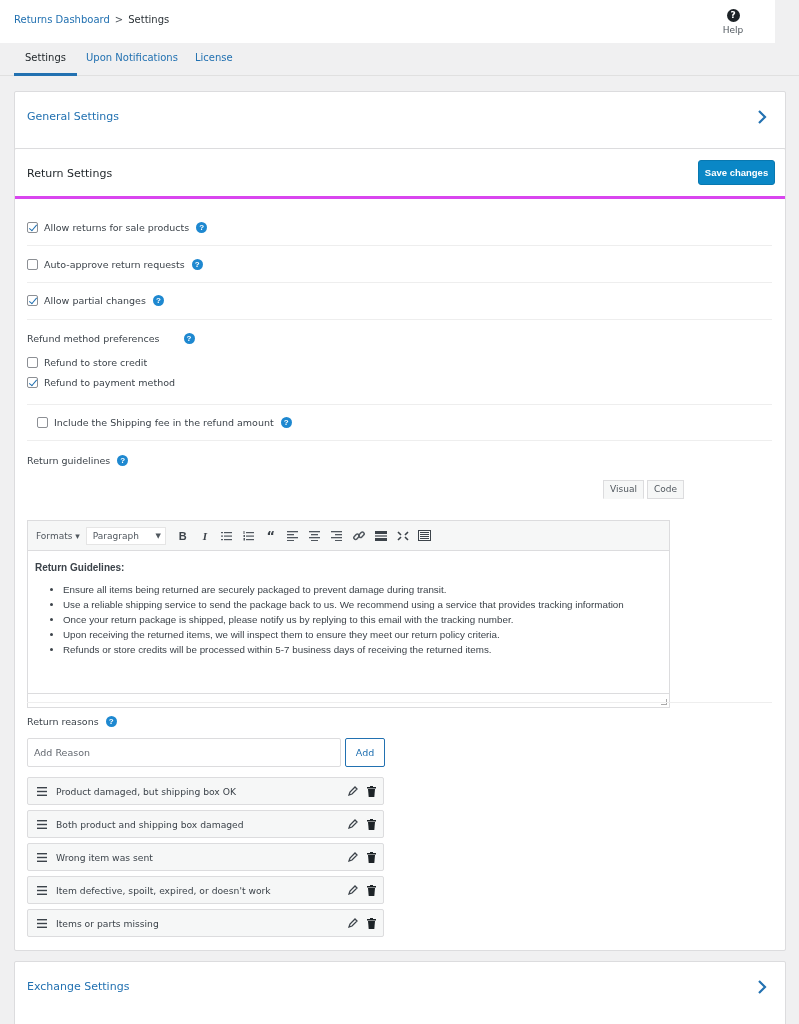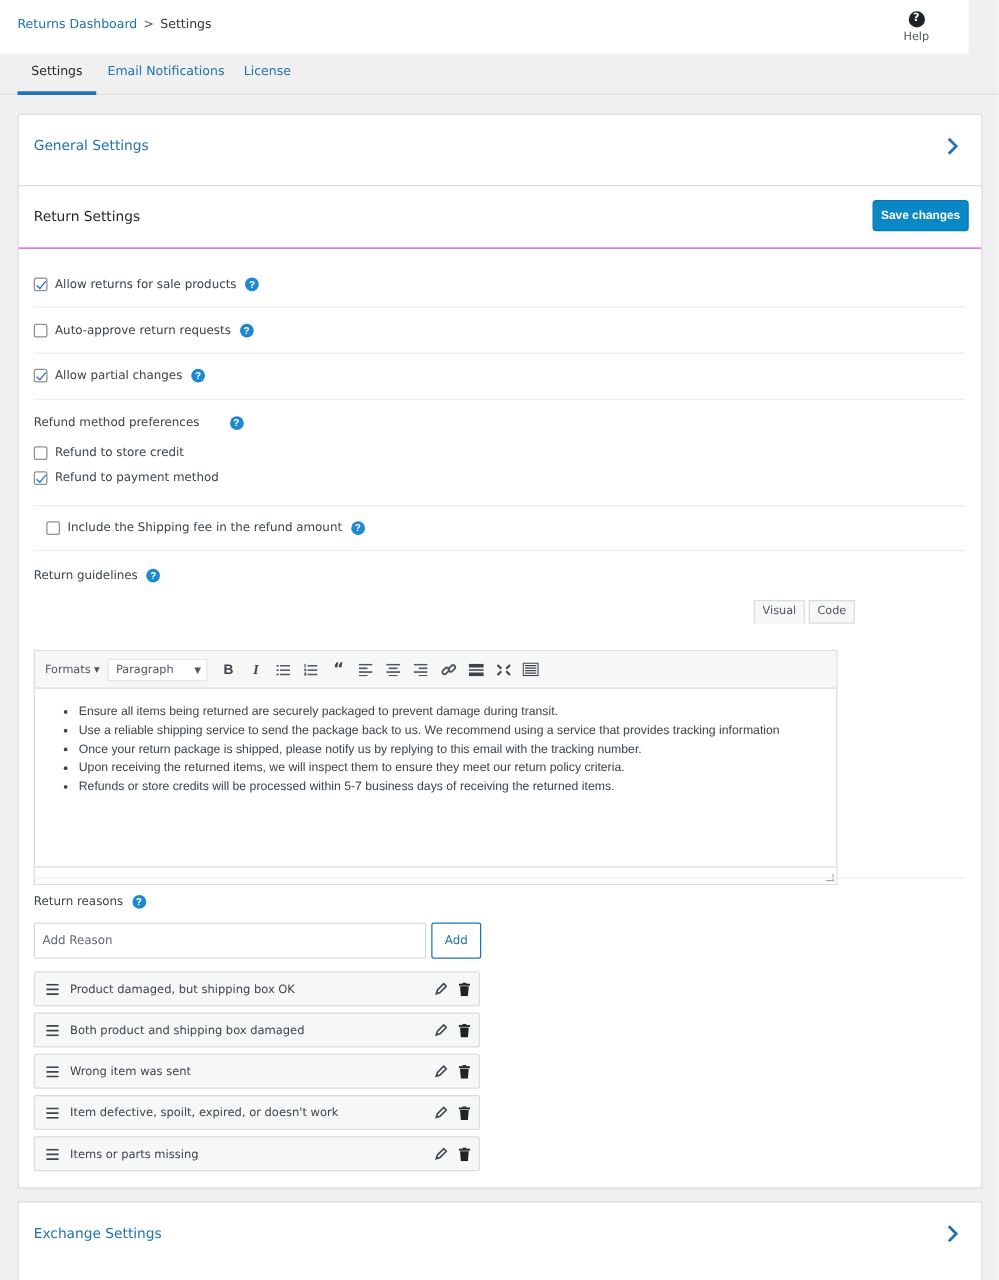--- a/index.html
+++ b/index.html
@@ -28,21 +28,21 @@
 
   .tabs { position: absolute; left: 0; top: 43px; width: 799px; height: 33px; border-bottom: 1px solid #e0e0e0; }
   .tab { position: absolute; top: 9px; font-size: 10px; color: #2271b1; height: 24px; }
   .tab.active { color: #1d2327; border-bottom: 3px solid #2271b1; padding: 0 11px; left: 14px; }
 
   .card { position: absolute; left: 14px; width: 772px; background: #fff; border: 1px solid #dcdcde; border-radius: 2px; }
   .card-collapsed { height: 68px; padding-left: 23px; }
   .card-collapsed .title { position: absolute; left: 12px; top: 18px; font-size: 11px; color: #2271b1; }
   .chevron { position: absolute; right: 16px; top: 16px; width: 14px; height: 18px; }
 
-  .rs-header { height: 50px; border-bottom: 1px solid #d946ef; position: relative; }
+  .rs-header { height: 50px; border-bottom: 3px solid #d946ef; position: relative; }
   .rs-header .title { position: absolute; left: 12px; top: 18px; font-size: 11px; color: #1d2327; }
   .btn-primary {
     position: absolute; right: 10px; top: 11px; width: 77px; height: 25px;
     background: #0a87c6; color: #fff; border: 1px solid #0878b0; border-radius: 3px;
     font-size: 9.5px; font-weight: bold; text-align: center; line-height: 23px;
     font-family: "Liberation Sans", sans-serif;
   }
 
   .row { position: absolute; left: 13px; display: flex; align-items: center; font-size: 9.5px; color: #3c434a; }
   .cb {
@@ -110,21 +110,21 @@
     <span class="current">Settings</span>
   </div>
   <div class="help">
     <div class="q">?</div>
     <div class="lbl">Help</div>
   </div>
 </div>
 
 <div class="tabs">
   <div class="tab active">Settings</div>
-  <div class="tab" style="left:86px;">Email Notifications</div>
+  <div class="tab" style="left:86px;">Upon Notifications</div>
   <div class="tab" style="left:195px;">License</div>
 </div>
 
 <div class="card card-collapsed" style="top:91px;">
   <div class="title">General Settings</div>
   <svg class="chevron" viewBox="0 0 14 18">
       <path d="M4 3 L10 9 L4 15" stroke="#2271b1" stroke-width="2.2" fill="none"></path>
     </svg>
 </div>
 
@@ -287,20 +287,21 @@
           <g fill="#3c434a">
             <rect x="2" y="2" width="9" height="1"></rect>
             <rect x="2" y="4" width="9" height="1"></rect>
             <rect x="2" y="6" width="9" height="1"></rect>
             <rect x="2" y="8" width="9" height="1"></rect>
           </g>
         </svg>
     </div>
   </div>
   <div class="content">
+    <h4>Return Guidelines:</h4>
     <ul>
       <li>Ensure all items being returned are securely packaged to prevent damage during transit.</li>
       <li>Use a reliable shipping service to send the package back to us. We recommend using a service that provides tracking information</li>
       <li>Once your return package is shipped, please notify us by replying to this email with the tracking number.</li>
       <li>Upon receiving the returned items, we will inspect them to ensure they meet our return policy criteria.</li>
       <li>Refunds or store credits will be processed within 5-7 business days of receiving the returned items.</li>
     </ul>
   </div>
   <div class="status-bar">
     <div class="resize"></div>

